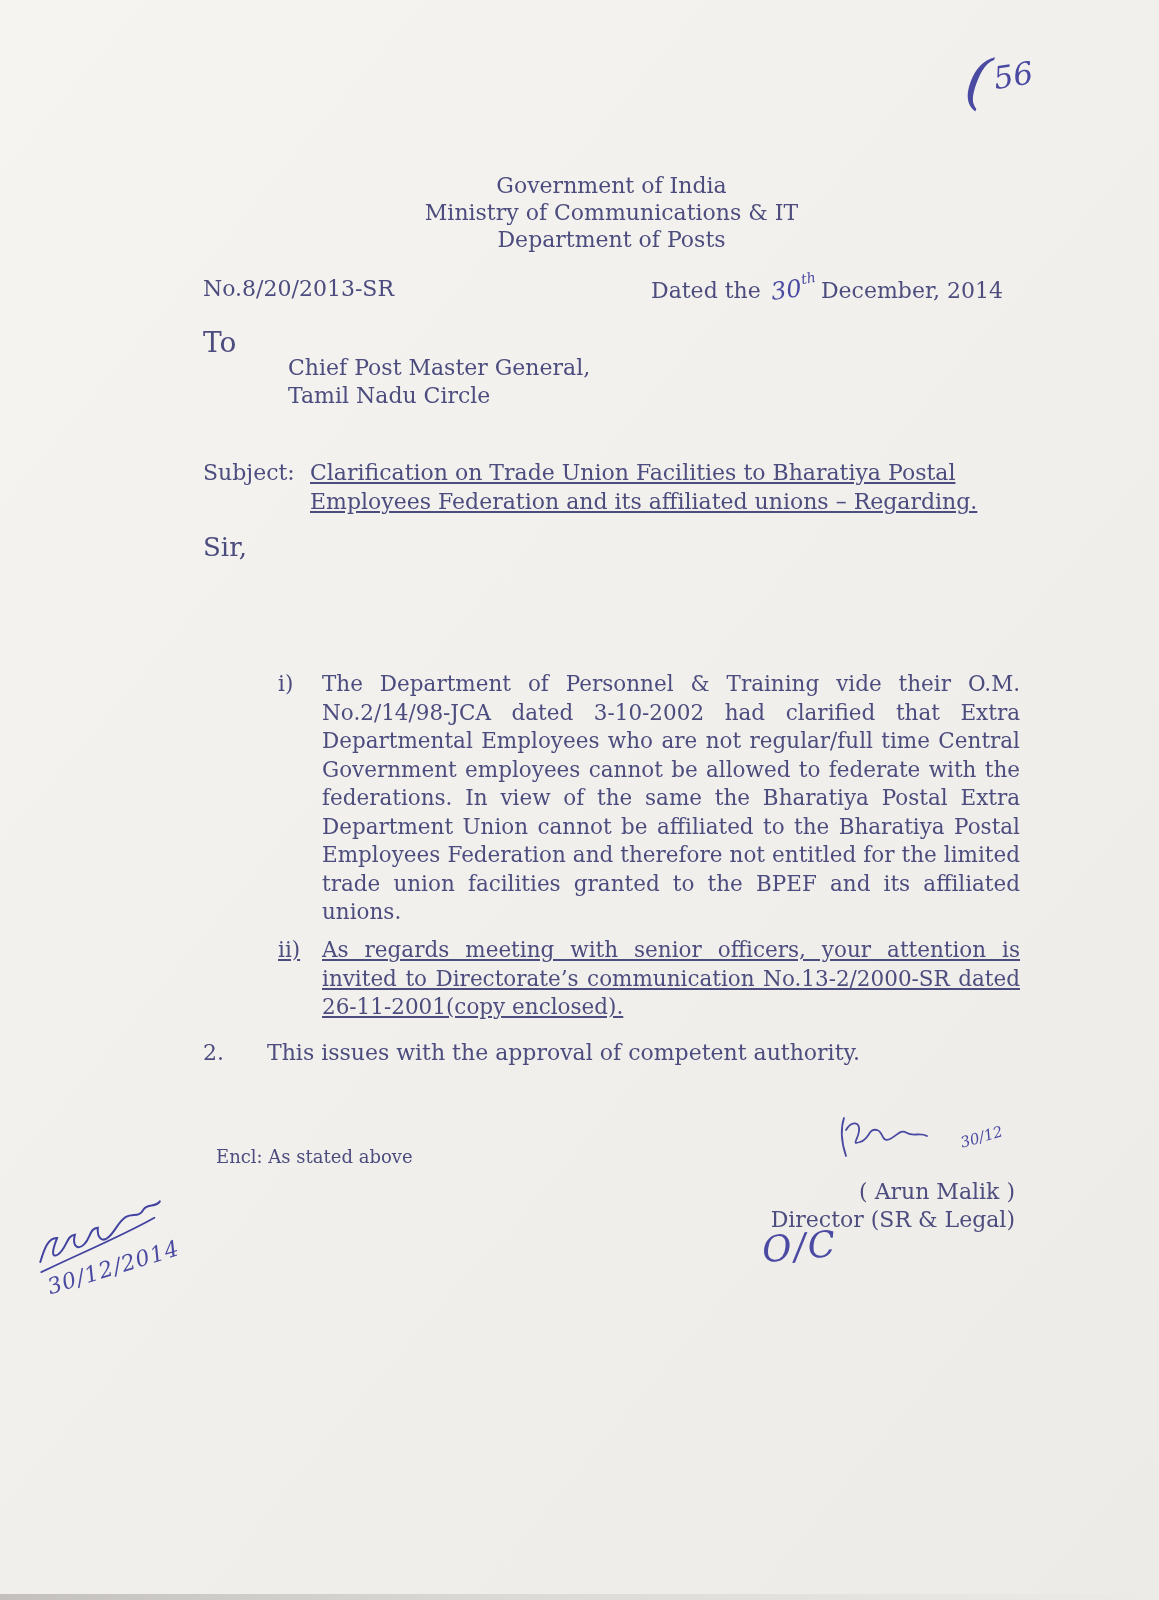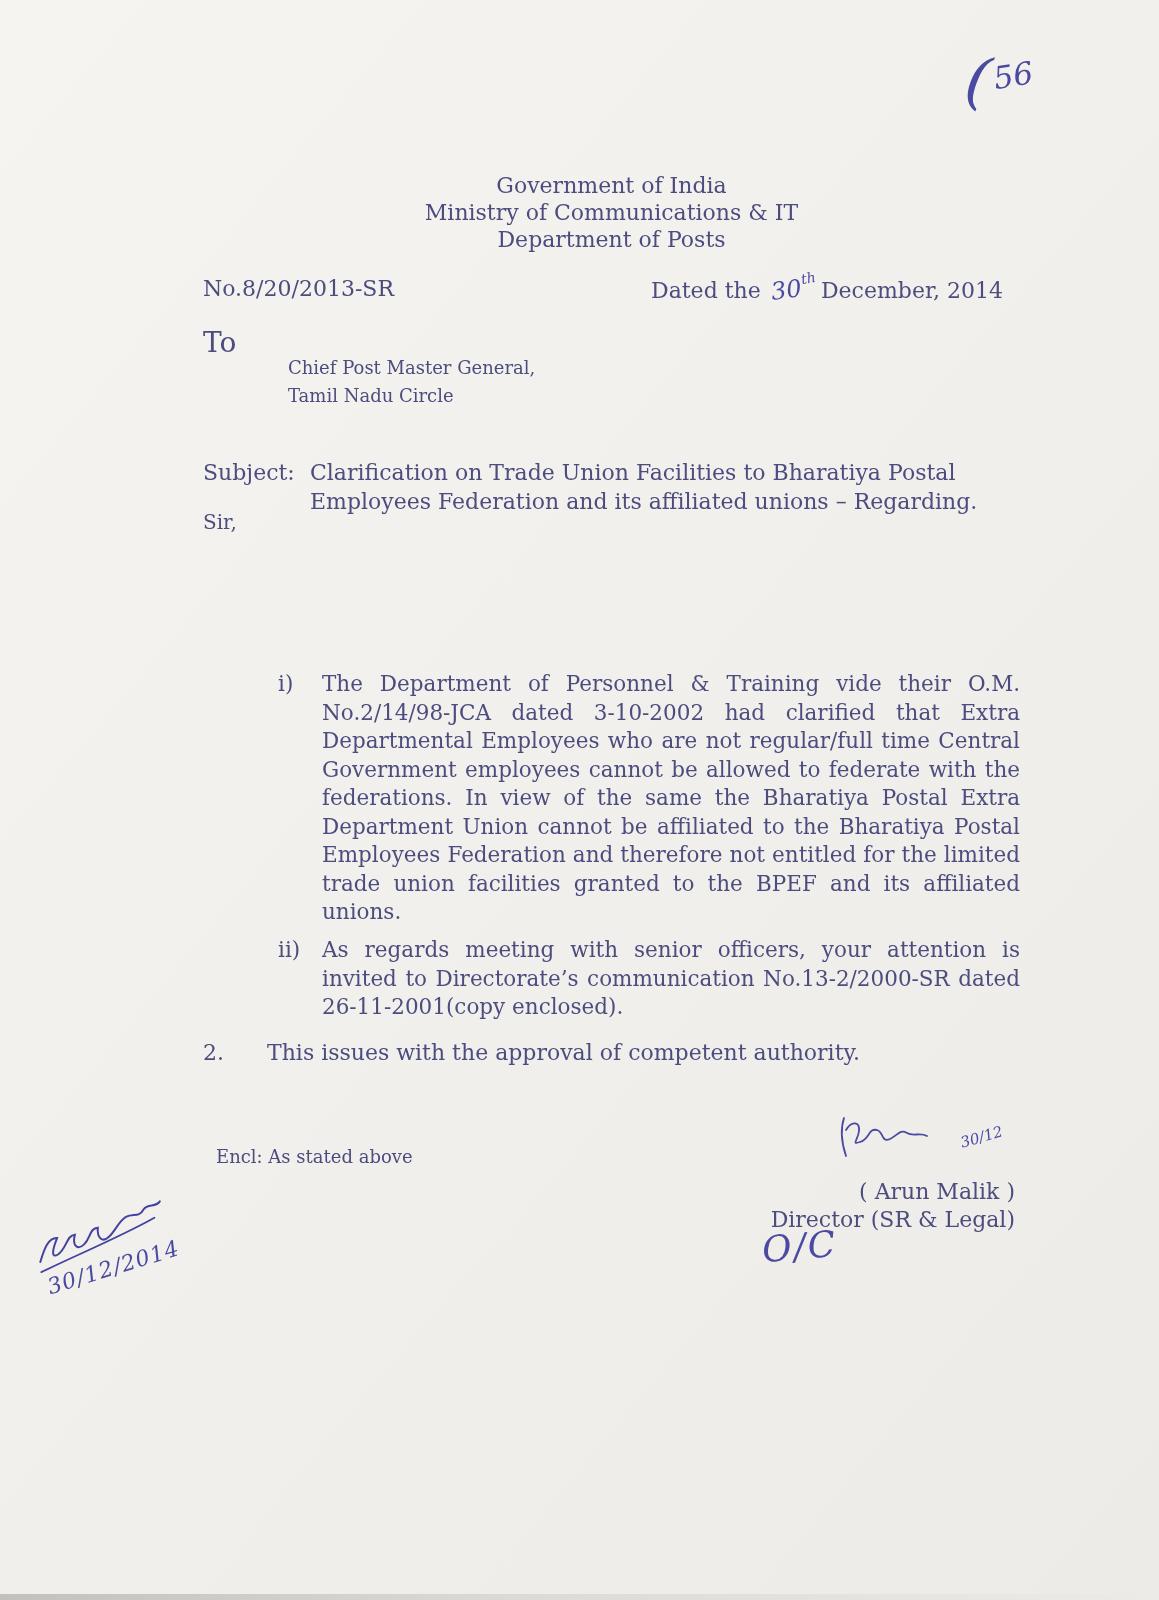--- a/index.html
+++ b/index.html
@@ -29,36 +29,36 @@
   .letterhead{ position:absolute; top:172px; left:0; width:1159px; margin-left:32px;
     text-align:center; font-size:22px; line-height:27px; }
   
   .refrow{ position:absolute; top:276px; left:203px; width:800px;
     display:flex; justify-content:space-between; font-size:22px; }
   .dateline .day{ font-size:24px; margin-left:10px; display:inline-block; transform:rotate(-8deg); }
   .dateline .daysup{ font-size:14px; position:relative; top:-7px; display:inline-block; transform:rotate(-10deg); }
   .dateline .rest{ margin-left:5px; }
   
   .tolabel{ position:absolute; top:326px; left:203px; font-size:28px; }
-  .recipient{ position:absolute; top:354px; left:288px; font-size:18px; line-height:28px; }
+  .recipient{ position:absolute; top:354px; left:288px; font-size:22px; line-height:28px; }
   
   .subjectrow{ position:absolute; top:458px; left:203px; width:792px; display:flex;
     font-size:22px; line-height:29px; }
   .subjlabel{ flex:none; width:107px; }
-  .subjtext{ flex:1; }
+  .subjtext{ flex:1;text-decoration:underline; }
   
-  .salutation{ position:absolute; top:510px; left:203px; font-size:20px; }
+  .salutation{ position:absolute; top:532px; left:203px; font-size:26px; }
   .para1{ position:absolute; top:563px; left:203px; width:818px;
     font-size:21.5px; line-height:28.5px; text-align:justify; text-indent:66px; }
   .point{ position:absolute; left:278px; width:742px; display:flex;
     font-size:21.5px; line-height:28.5px; }
   .point .marker{ flex:none; width:30px; }
   .point .ptext{ flex:1; text-align:justify;margin-left:14px; }
   .point1{ top:670px; }
-  .point2{ top:936px; }
+  .point2{ top:936px;text-decoration:underline; }
   .para2{ position:absolute; top:1040px; left:203px; font-size:22px; }
   .para2 .p2marker{ display:inline-block; width:64px; }
   .encl{ position:absolute; top:1146px; left:216px; font-size:18px;
     text-underline-offset:5px; }
   
   .sigblock{ position:absolute; top:1112px; right:144px; text-align:right;
     font-size:22px; line-height:28px; }
   .sigline{ height:58px; position:relative; padding-right:8px; }
   .signdate{ font-size:15px; display:inline-block; transform:rotate(-16deg);
     position:relative; top:-24px; left:-4px; }

